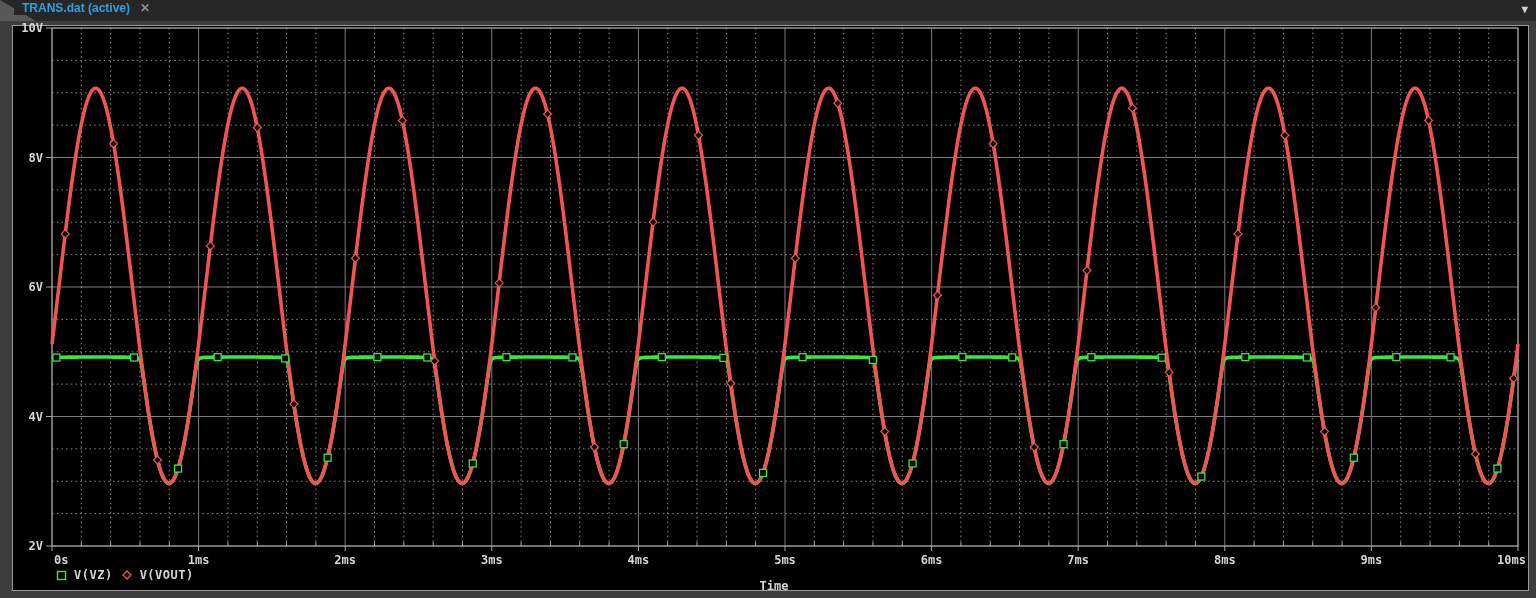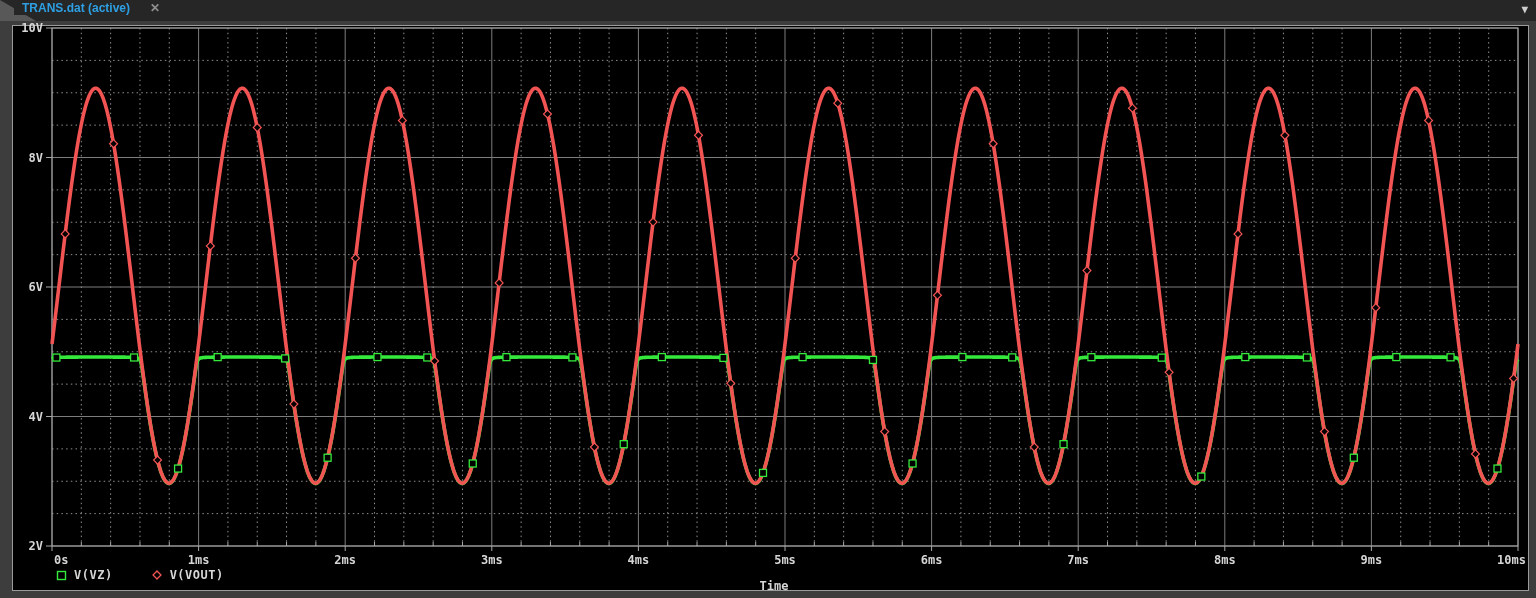--- a/index.html
+++ b/index.html
@@ -3,33 +3,33 @@
 <meta charset="utf-8">
 <style>
   html,body{margin:0;padding:0;width:1536px;height:598px;overflow:hidden;
     background:#3d3d3d;font-family:"DejaVu Sans Mono",monospace;}
   #stage{position:relative;width:1536px;height:598px;background:#3d3d3d;}
 
   
   #tabbar{position:absolute;left:0;top:0;width:1536px;height:21px;background:#262626;}
   #tab-corner{position:absolute;left:0;top:0;width:0;height:0;
     border-bottom:21px solid #585858;border-right:36px solid transparent;}
-  #tab-active{position:absolute;left:14px;top:0;height:15px;display:flex;align-items:center;gap:20px;
+  #tab-active{position:absolute;left:14px;top:0;height:15px;display:flex;align-items:center;gap:10px;
     padding:0 8px;background:#262626;justify-content:center;}
   .tab-label{color:#2e9fe2;font-family:"Liberation Sans",sans-serif;font-weight:bold;font-size:12px;}
   .tab-close{color:#8f8f8f;font-family:"Liberation Sans",sans-serif;font-weight:bold;font-size:12px;cursor:default;}
   #tab-dropdown{position:absolute;right:8px;top:3px;color:#cfcfcf;font-size:11px;}
 
   
   #plot-window{position:absolute;left:12px;top:25px;width:1517px;height:566px;
     background:#000;border:1px solid #9b9b9b;box-sizing:border-box;}
   #plot-svg{position:absolute;left:0;top:0;width:1536px;height:598px;}
 
   .axis-text{fill:#d6d6d6;font-family:"DejaVu Sans Mono",monospace;font-size:12px;font-weight:bold;}
-  #legend{position:absolute;left:56px;top:567px;display:flex;align-items:center;gap:38px;height:16px;}
+  #legend{position:absolute;left:56px;top:567px;display:flex;align-items:center;gap:8px;height:16px;}
   .legend-item{display:flex;align-items:center;gap:7px;}
   .legend-label{color:#d6d6d6;font-size:12px;font-weight:bold;letter-spacing:0.5px;}
   #time-label{position:absolute;left:41px;top:579px;width:1466px;text-align:center;
     color:#d6d6d6;font-size:12px;font-weight:bold;}
 </style>
 </head>
 <body>
 
 <div id="stage">
 

